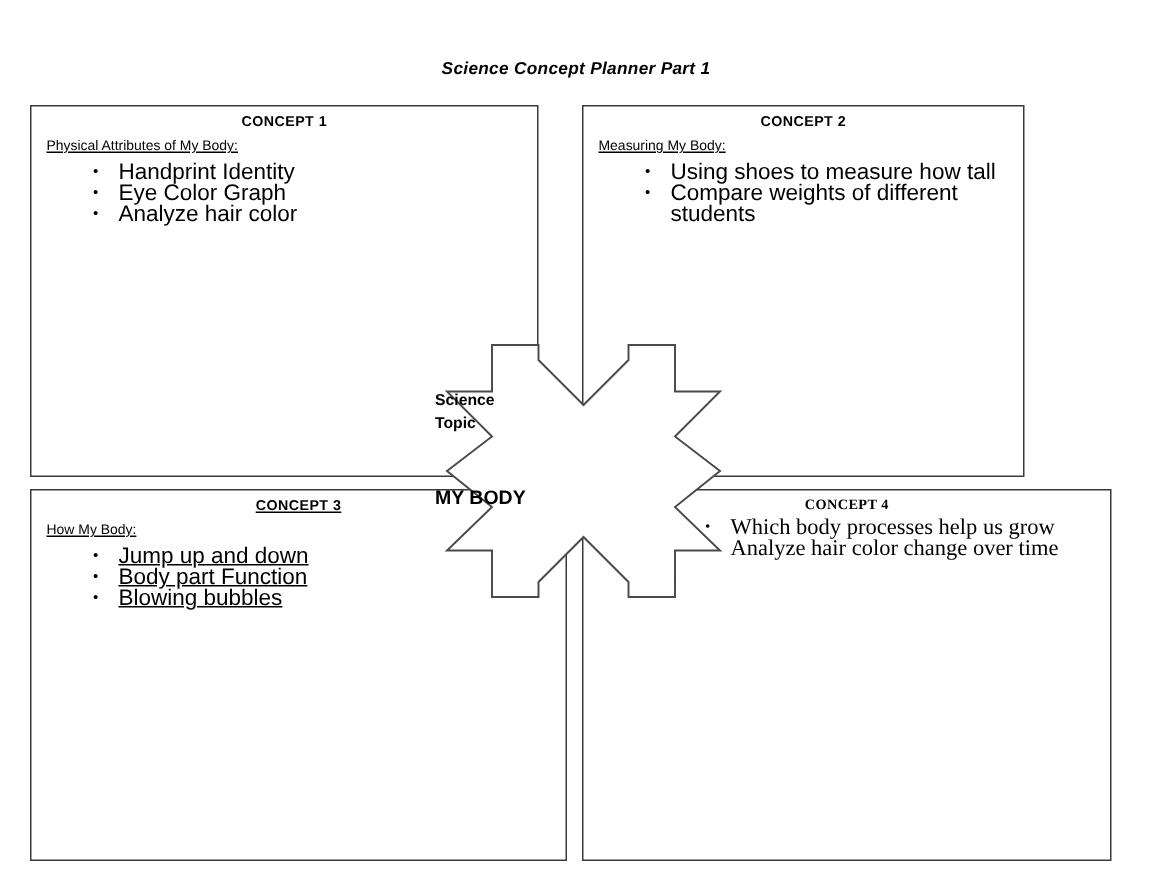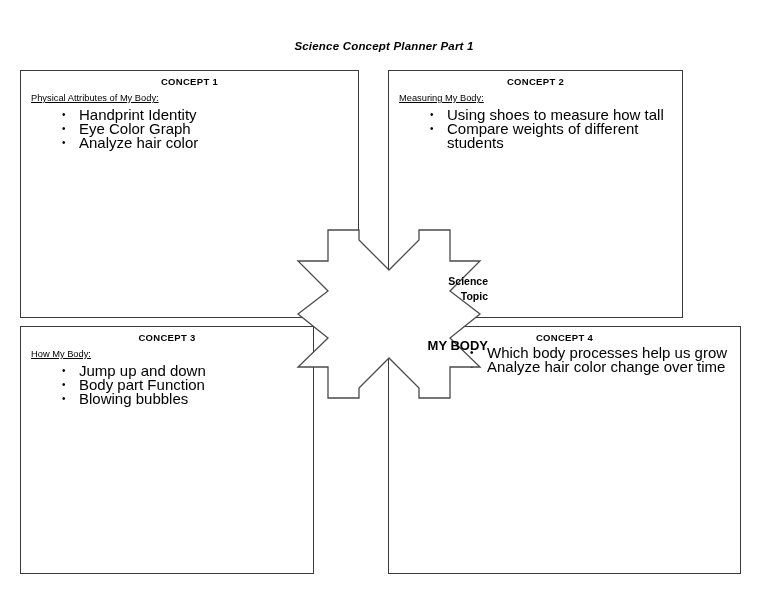--- a/index.html
+++ b/index.html
@@ -32,22 +32,22 @@
   .concept-box {
     position: absolute;
     border: 1.2px solid #3a3a3a;
     box-sizing: border-box;
     background: transparent;
   }
   
   #box-concept-1 { left: 20px;  top: 70px;  width: 339px; height: 248px; }
   #box-concept-2 { left: 388px; top: 70px;  width: 295px; height: 248px; }
   
-  #box-concept-3 { left: 20px;  top: 326px; width: 294px; height: 248px; }
-  #box-concept-4 { left: 388px; top: 326px; width: 353px; height: 248px; }
+  #box-concept-3 { left: 20px;  top: 326px; width: 358px; height: 248px; text-decoration: underline; }
+  #box-concept-4 { left: 388px; top: 326px; width: 353px; height: 248px; font-family: Liberation Serif, serif; }
 
   .concept-heading {
     text-align: center;
     font-size: 9.5px;
     font-weight: bold;
     letter-spacing: 0.3px;
     margin-top: 5px;
   }
   .concept-subheading {
     font-size: 9.3px;
@@ -87,25 +87,24 @@
     top: 228px;
     width: 198px;
     height: 172px;
     z-index: 5;
   }
   #center-shape svg { display: block; }
 
   .center-label {
     position: absolute;
     width: 198px;
-    text-align: right;
+    text-align: left;
     font-weight: bold;
     z-index: 6;
     left: 290px;
-    margin-top: 14px;
   }
   #center-science-topic {
     top: 260px;
     font-size: 10.5px;
     line-height: 15px;
   }
   #center-my-body {
     top: 324px;
     font-size: 13px;
   }

